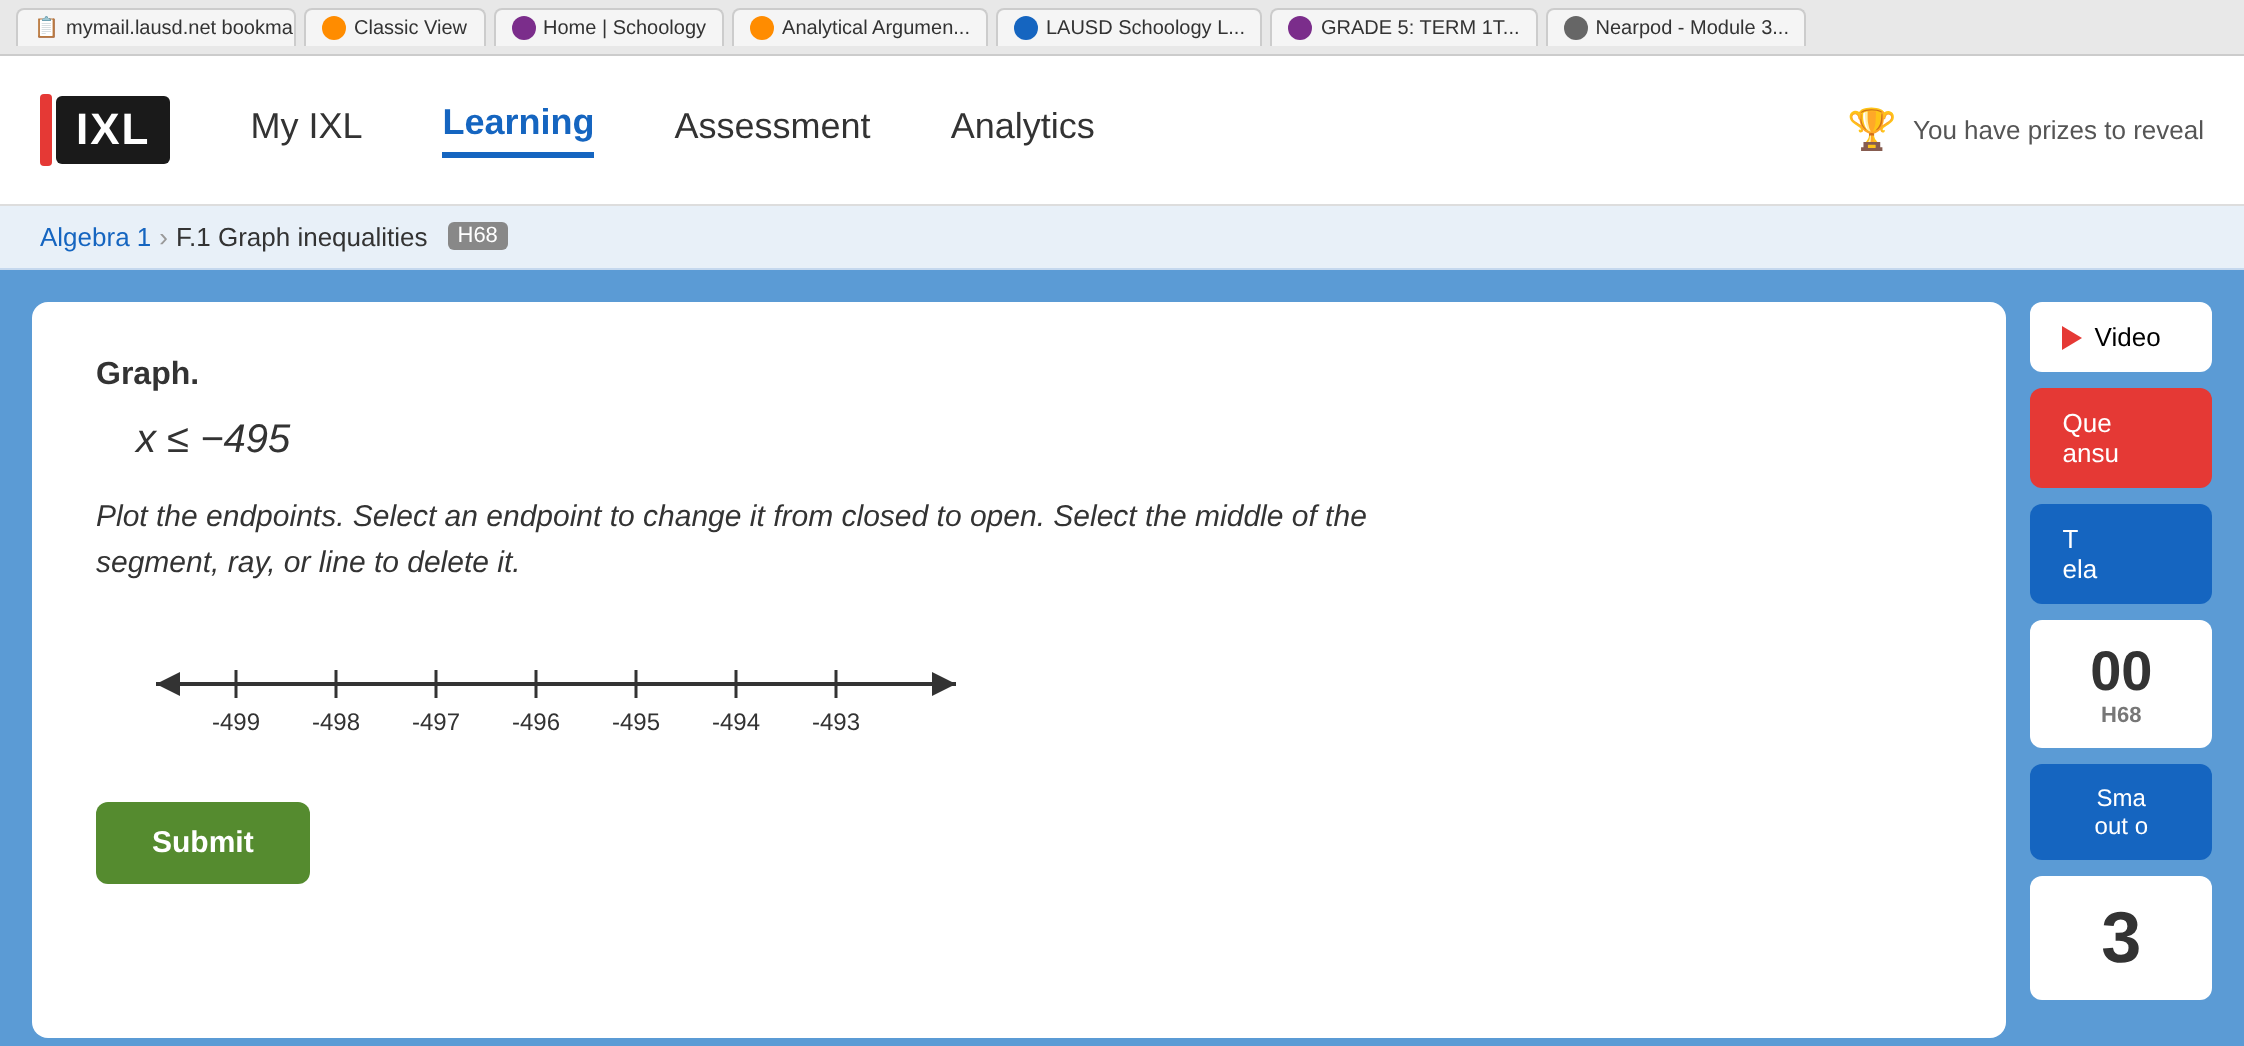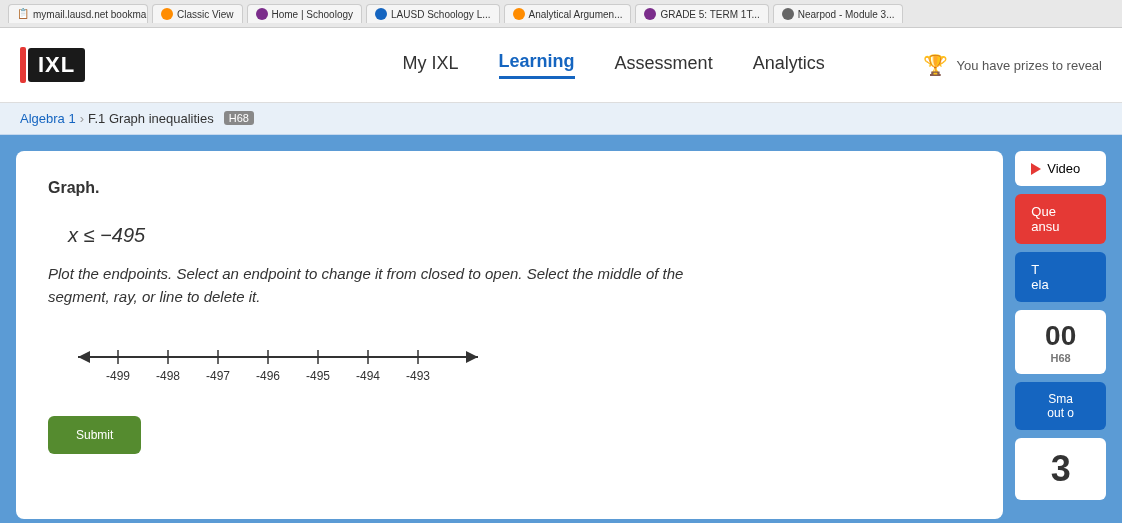--- a/index.html
+++ b/index.html
@@ -79,21 +79,21 @@
       height: 36px;
       background: #e53935;
       margin-right: 2px;
       border-radius: 2px;
     }
     .nav-links {
       display: flex;
       gap: 40px;
       align-items: center;
       flex: 1;
-      justify-content: center;
+      justify-content: flex-start;
     }
     .nav-link {
       font-size: 18px;
       color: #333;
       text-decoration: none;
       cursor: pointer;
       padding-bottom: 4px;
     }
     .nav-link.active {
       color: #1565c0;
@@ -227,21 +227,21 @@
     .score-label {
       font-size: 11px;
       color: #777;
     }
 
     
     .problem-title {
       font-size: 16px;
       font-weight: 600;
       color: #333;
-      margin-bottom: 27px;
+      margin-bottom: 12px;
     }
     .inequality {
       font-size: 20px;
       color: #333;
       margin: 8px 0 16px 20px;
       font-style: italic;
     }
     .instruction-text {
       font-size: 15px;
       font-style: italic;
@@ -261,22 +261,22 @@
       display: block;
     }
 
     
     .submit-btn {
       background: #558b2f;
       color: white;
       border: none;
       border-radius: 6px;
       padding: 12px 28px;
-      font-size: 12px;
-      font-weight: 400;
+      font-size: 15px;
+      font-weight: 700;
       cursor: pointer;
       margin-top: 24px;
     }
   </style>
 </head>
 <body>
 
 <div class="browser-tabs">
   <span class="tab-item">
     <span class="tab-icon bookmark">📋</span>
@@ -284,26 +284,26 @@
   </span>
   <span class="tab-item">
     <span class="tab-icon orange"></span>
     <span>Classic View</span>
   </span>
   <span class="tab-item">
     <span class="tab-icon purple"></span>
     <span>Home | Schoology</span>
   </span>
   <span class="tab-item">
+    <span class="tab-icon orange"></span>
+    <span>Analytical Argumen...</span>
+  </span>
+  <span class="tab-item">
     <span class="tab-icon blue"></span>
     <span>LAUSD Schoology L...</span>
-  </span>
-  <span class="tab-item">
-    <span class="tab-icon orange"></span>
-    <span>Analytical Argumen...</span>
   </span>
   <span class="tab-item">
     <span class="tab-icon purple"></span>
     <span>GRADE 5: TERM 1T...</span>
   </span>
   <span class="tab-item">
     <span class="tab-icon gray"></span>
     <span>Nearpod - Module 3...</span>
   </span>
 </div>

